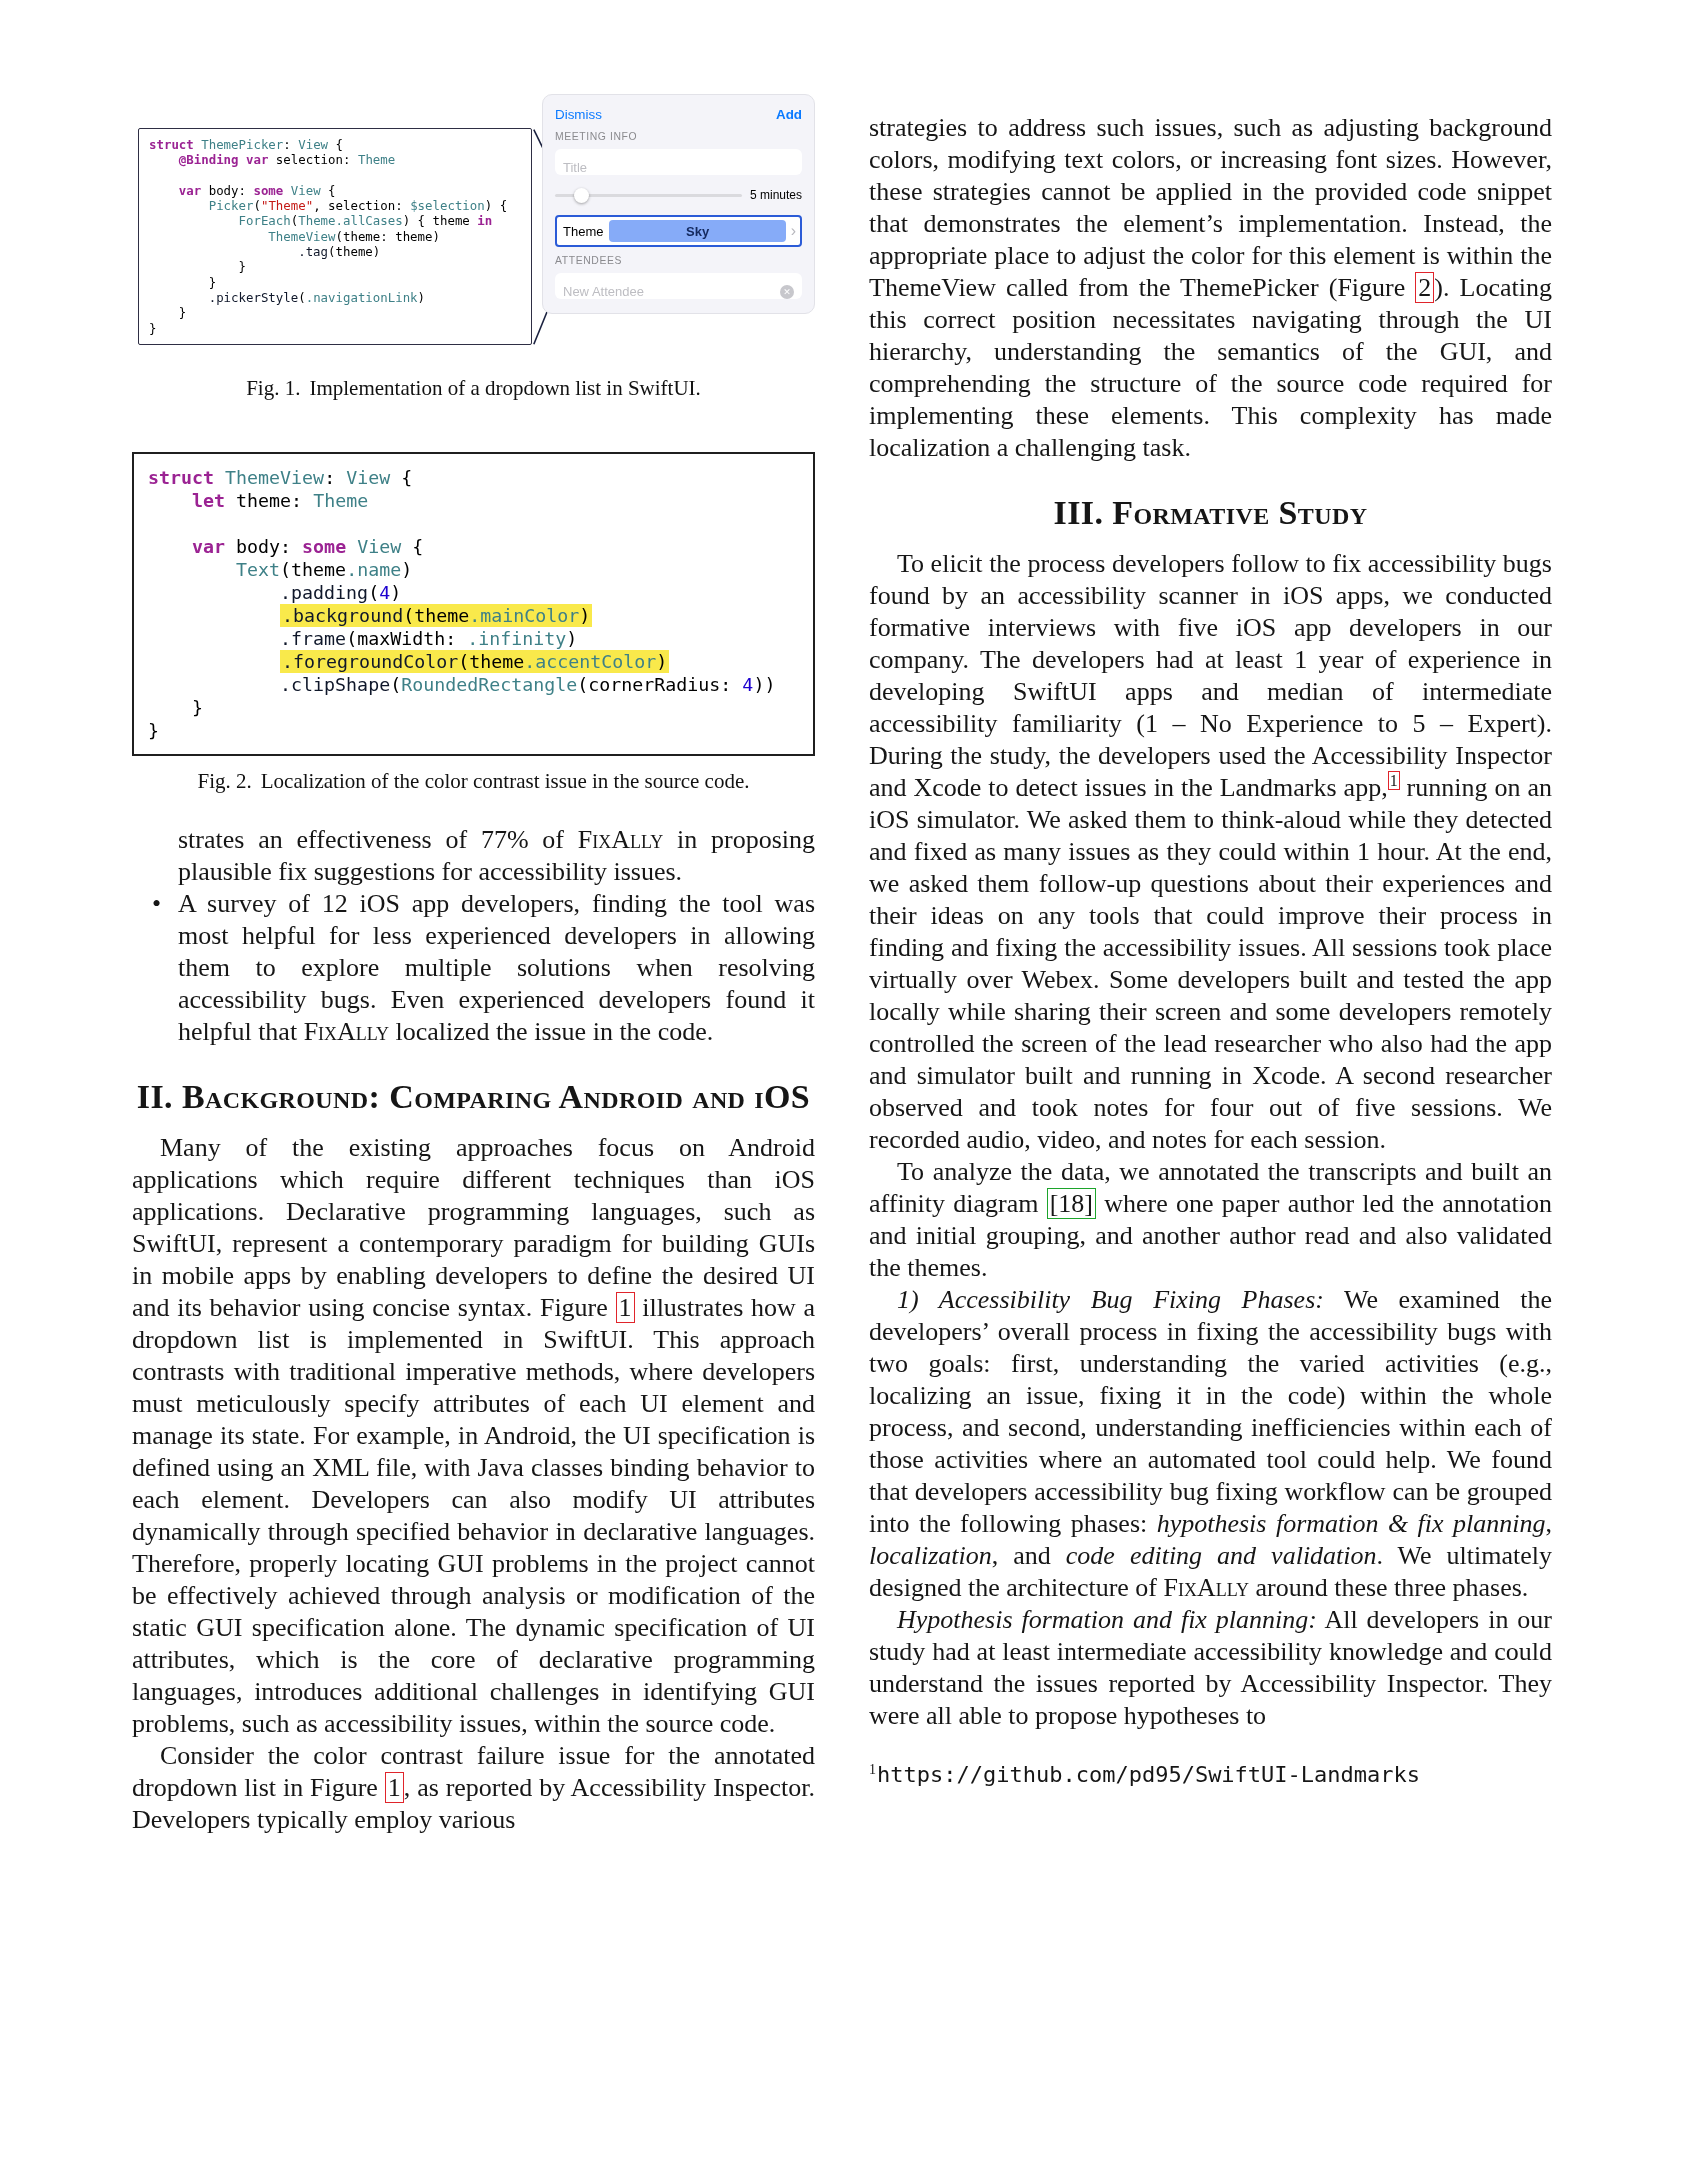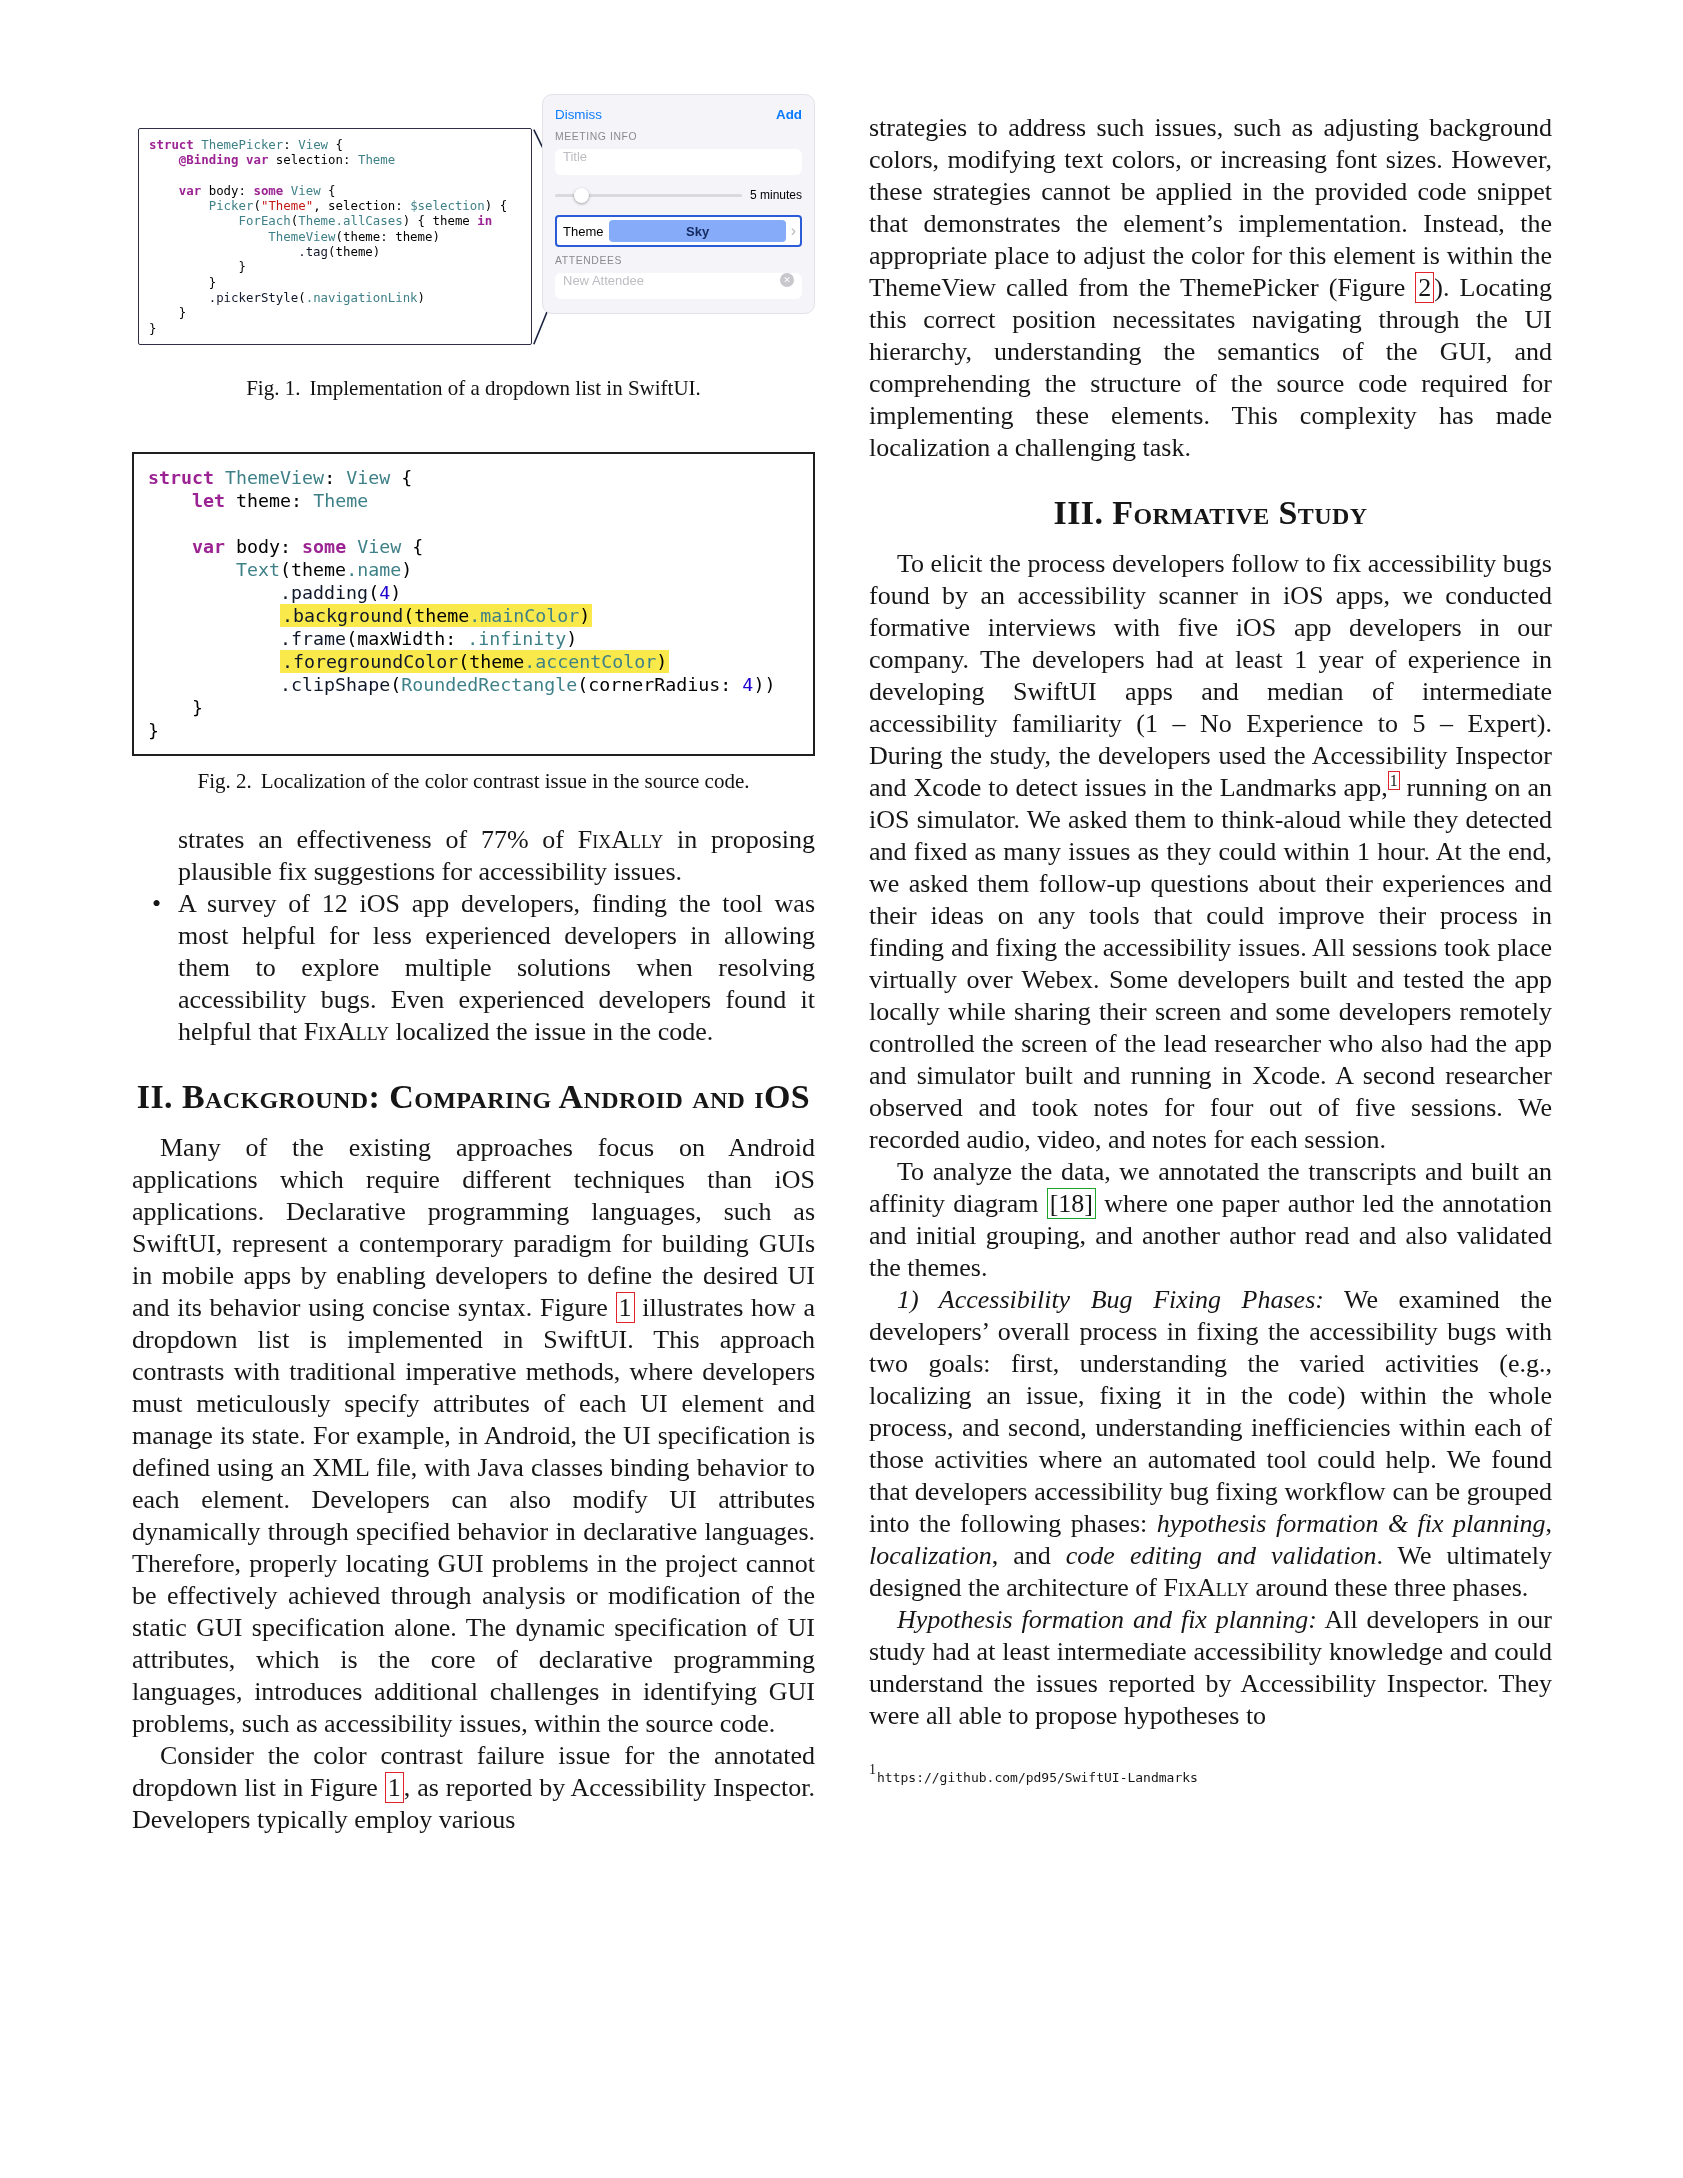--- a/index.html
+++ b/index.html
@@ -72,21 +72,21 @@
     font-family:"Liberation Sans", sans-serif; color:#1c1c1e;
   }
   .p-nav { display:flex; justify-content:space-between; align-items:center; height:18px; }
   .p-dismiss { color:#0A7AFF; font-size:13.4px; }
   .p-add { color:#0A7AFF; font-size:13.4px; font-weight:700; }
   .p-label {
     margin-top:8px; font-size:10.4px; color:#8A8A8E; letter-spacing:0.6px; height:13px;
   }
   .p-field {
     margin-top:5px; background:#fff; border-radius:6px; height:26px;
-    display:flex; align-items:flex-start; padding:0 8px; font-size:13px;
+    display:flex; align-items:flex-end; padding:0 8px; font-size:13px;
   }
   .p-ph { color:#BDBDC2; flex:1; }
   .p-clear {
     width:14px; height:14px; border-radius:50%; background:#C7C7CC; color:#fff;
     font-size:9px; display:flex; align-items:center; justify-content:center;
   }
   .p-slider { margin-top:12px; display:flex; align-items:center; height:16px; }
   .p-track { position:relative; flex:1; height:3px; background:#DADADE; border-radius:2px; margin-right:8px; }
   .p-knob {
     position:absolute; left:10%; top:-6px; width:15px; height:15px; border-radius:50%;
@@ -102,21 +102,21 @@
   .p-skypill {
     flex:1; background:#86ABF8; border-radius:4px; height:22px;
     display:flex; align-items:center; justify-content:center;
     font-size:13px; color:#14295E; font-weight:600;
   }
   .p-chev { color:#B8B8BE; font-size:16px; margin-left:5px; line-height:1; }
 
   
   .footnote { margin-top:30px; font-size:21px; }
   .fnsup { vertical-align:super; font-size:14px; margin-right:1px; }
-  .fnurl { font-family:"DejaVu Sans Mono", monospace; font-size:13px; }
+  .fnurl { font-family:"DejaVu Sans Mono", monospace; font-size:22px; }
 </style>
 </head>
 <body>
 
 <div class="page">
 
   <div class="col left">
 
     <figure>
       <div class="fig1-canvas">

